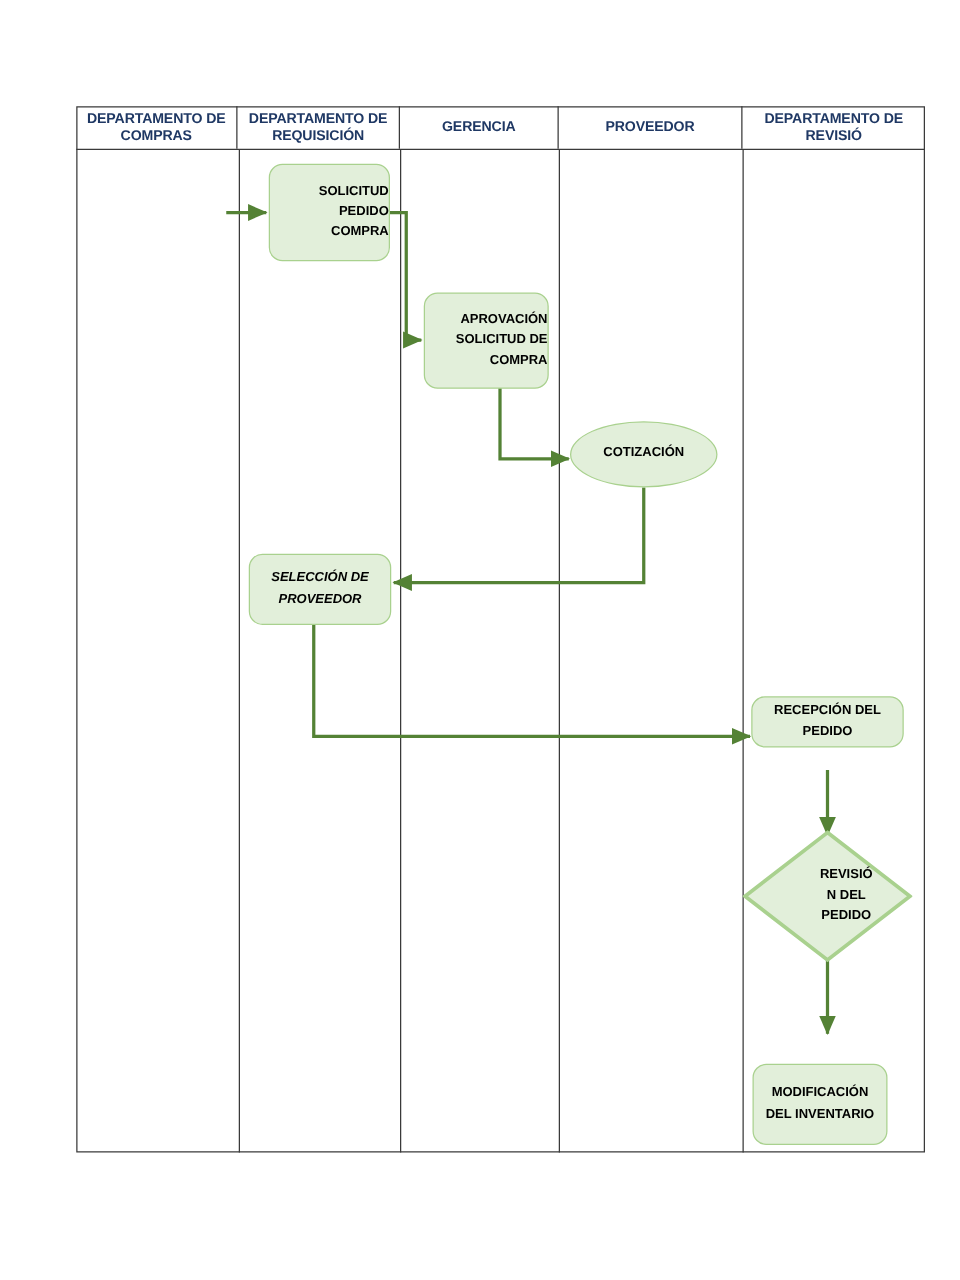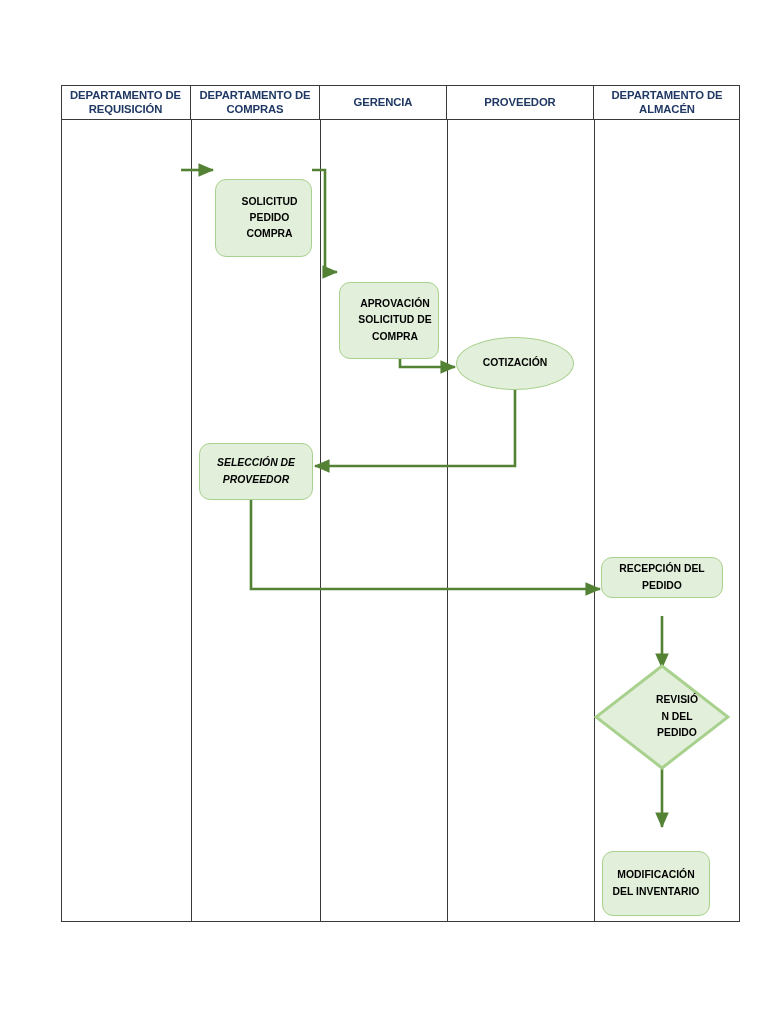--- a/index.html
+++ b/index.html
@@ -99,21 +99,21 @@
     border-radius: 11px;
   }
   .term {
     background: #e2efda;
     border: 1.7px solid #a9d18e;
     border-radius: 50%;
     justify-content: center;
     text-align: center;
   }
   .center { justify-content: center; text-align: center; }
-  .leftal { justify-content: flex-start; text-align: center; padding-left: 12px; margin-top: 48px; }
+  .leftal { justify-content: flex-start; text-align: right; padding-left: 12px; }
 
   
   .decision {
     position: absolute;
     z-index: 6;
   }
   .decision .dshape {
     position: absolute;
     left: 0; top: 0;
     width: 100%; height: 100%;
@@ -144,25 +144,25 @@
   }
 </style>
 </head>
 <body>
 
 <div id="canvas">
 
   <div class="table-frame"></div>
 
   <div class="header-row">
+    <div class="header-cell hc1">DEPARTAMENTO DE COMPRAS</div>
     <div class="header-cell hc0">DEPARTAMENTO DE REQUISICIÓN</div>
-    <div class="header-cell hc1">DEPARTAMENTO DE COMPRAS</div>
     <div class="header-cell hc2">GERENCIA</div>
     <div class="header-cell hc3">PROVEEDOR</div>
-    <div class="header-cell hc4">DEPARTAMENTO DE ALMACÉN</div>
+    <div class="header-cell hc4">DEPARTAMENTO DE REVISIÓ</div>
   </div>
 
   <div class="lane-divider ld0"></div>
   <div class="lane-divider ld1"></div>
   <div class="lane-divider ld2"></div>
   <div class="lane-divider ld3"></div>
 
   <svg id="wires" viewBox="0 0 768 1024">
     <defs>
       <marker id="ah" markerWidth="7" markerHeight="7" refX="5.6" refY="3" orient="auto" markerUnits="strokeWidth">

